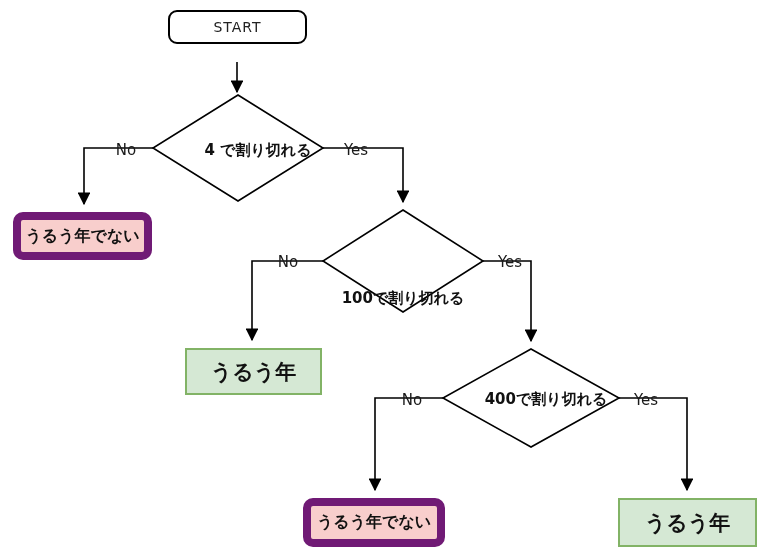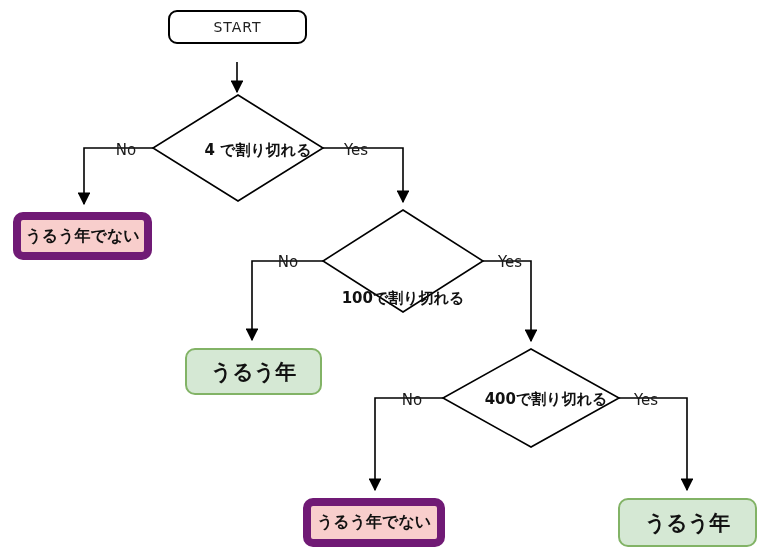--- a/index.html
+++ b/index.html
@@ -42,21 +42,21 @@
     background: #f8cecc;
     border: 8px solid #701a75;
     border-radius: 10px;
     font-weight: bold;
     font-size: 16px;
     color: #111111;
   }
   .accept {
     background: #d5e8d4;
     border: 2px solid #82b366;
-    border-radius: 10px;
+    border-radius: 0;
     font-weight: bold;
     font-size: 21px;
     color: #111111;
   }
   #n-notleap1 { left: 13px;  top: 212px; width: 139px; height: 48px; }
   #n-leap1    { left: 185px; top: 348px; width: 137px; height: 47px; }
   #n-notleap2 { left: 303px; top: 498px; width: 142px; height: 49px; }
   #n-leap2    { left: 618px; top: 498px; width: 139px; height: 49px; }
 
   .diamond-label {

